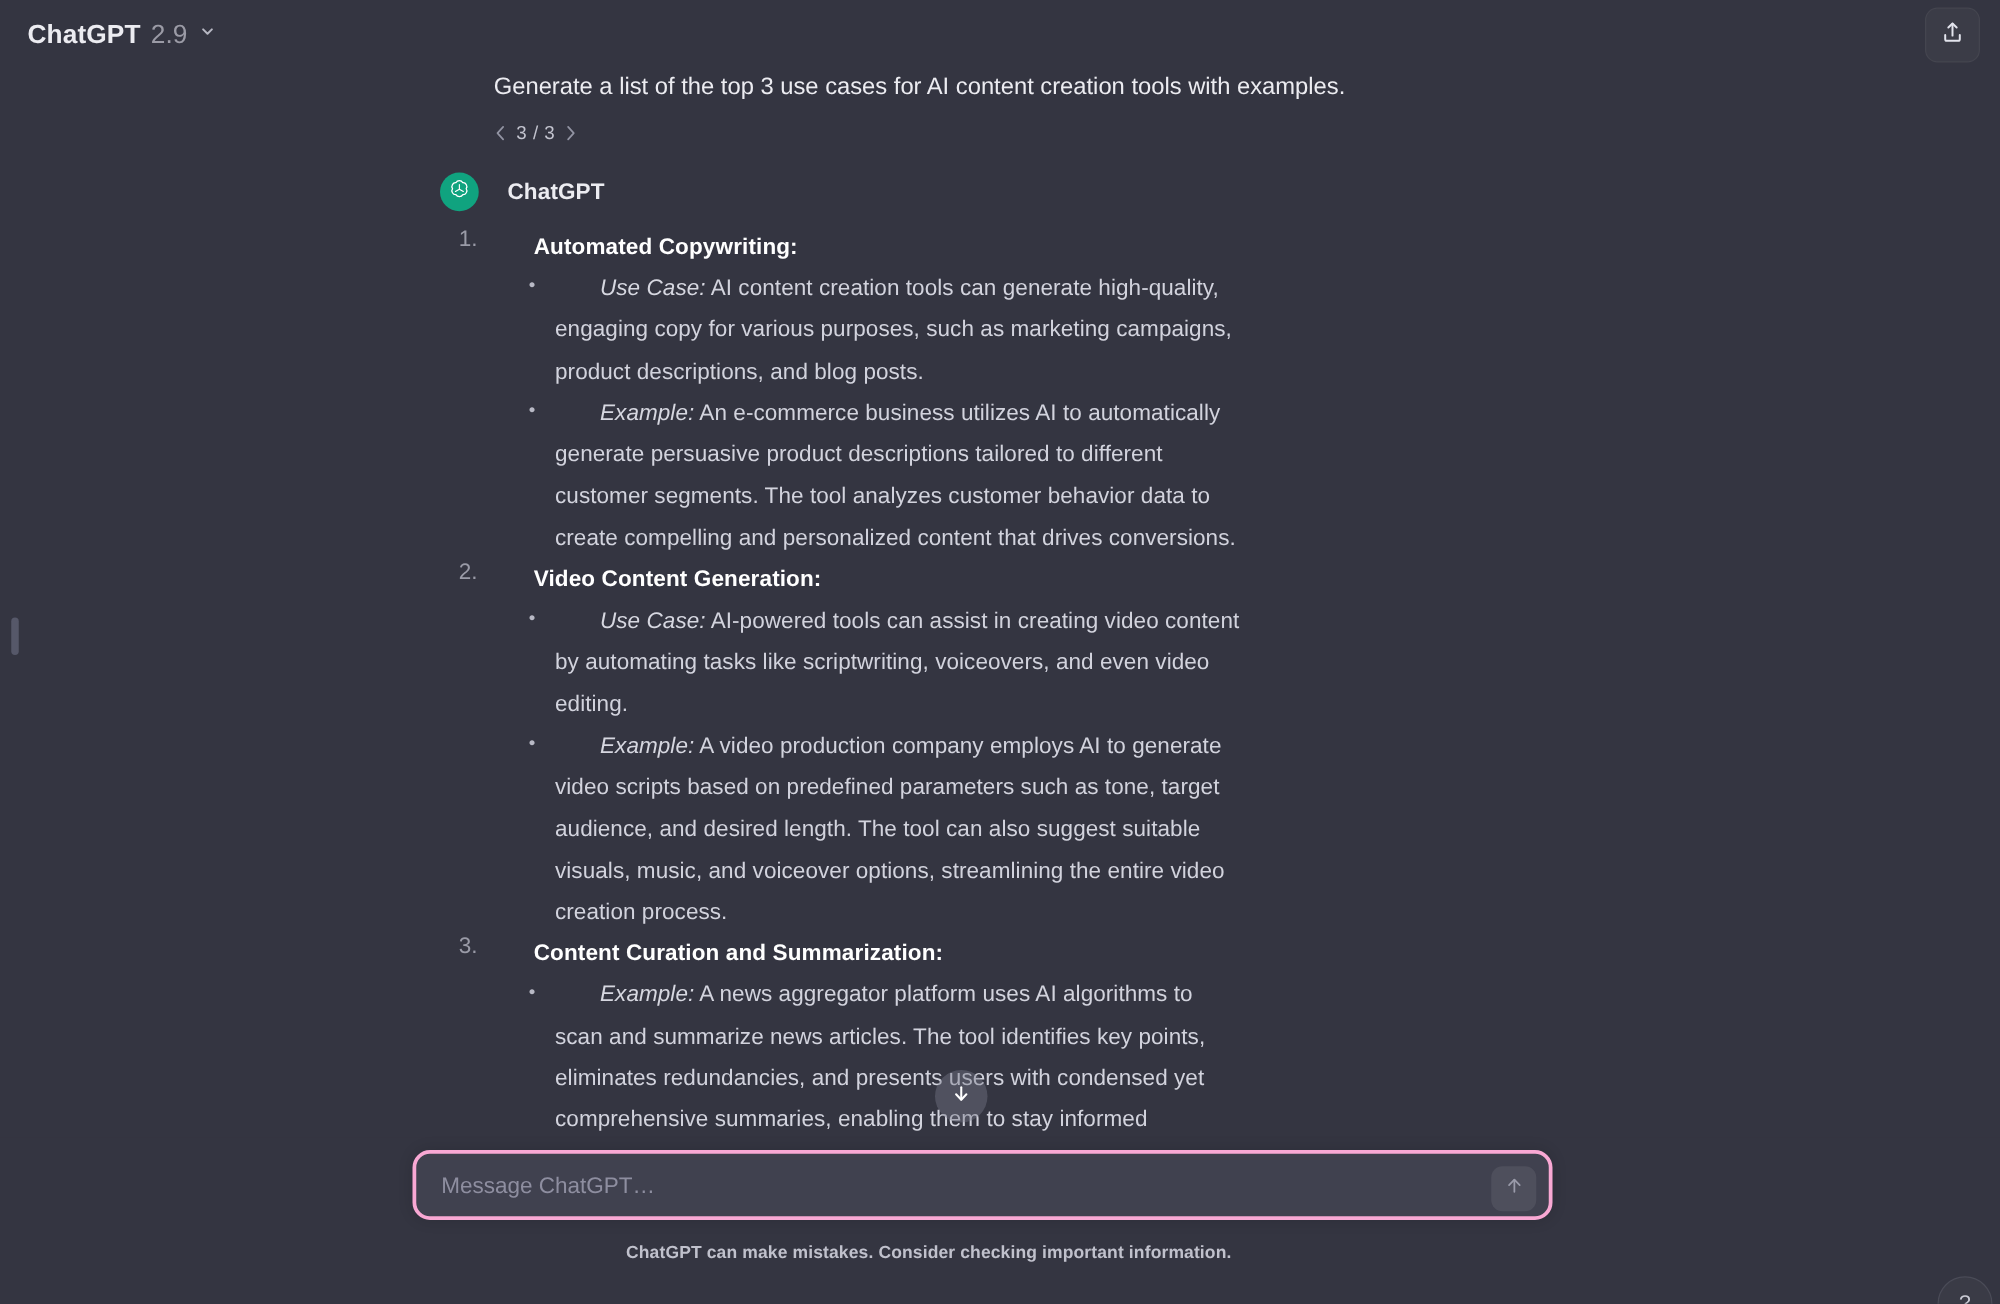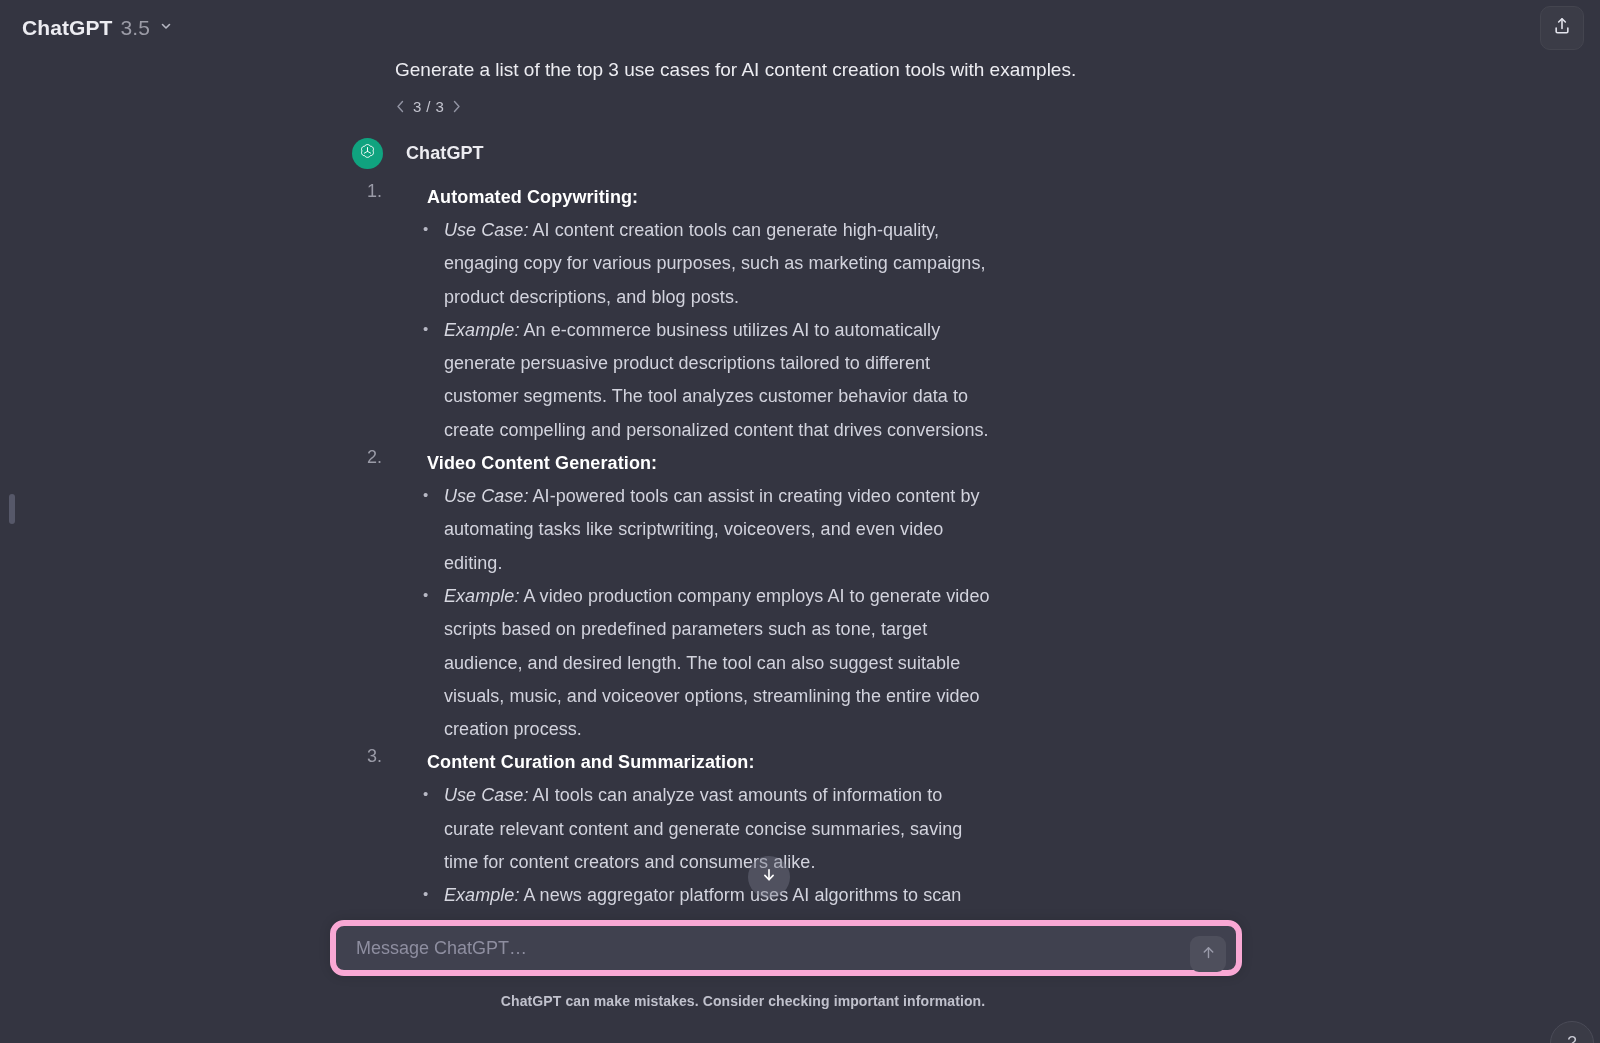--- a/index.html
+++ b/index.html
@@ -88,40 +88,40 @@
   ul.sub-list { list-style: none; margin: 0 0 0 22px; }
   ul.sub-list > li {
     position: relative; padding-left: 27px;
     font-size: 18px; line-height: 33.3px; color: #d2d3dd;
     letter-spacing: .05px;
   }
   ul.sub-list > li::before {
     content: "•"; position: absolute; left: 6px; top: -2px;
     color: #b8b9c5; font-size: 15px;
   }
-  .lbl { font-style: italic; color: #d6d7e0; }
+  .lbl { font-style: italic; color: #d6d7e0; margin-left: 36px; }
 
   
   .scroll-down-btn {
     position: absolute; left: 748px; top: 856px;
     width: 42px; height: 42px; border-radius: 50%;
     background: rgba(120,122,138,.42);
     display: flex; align-items: center; justify-content: center;
     cursor: pointer; z-index: 5;
   }
 
   
   .composer-wrap {
     position: absolute; left: 0; bottom: 0; width: 1600px; height: 133px;
     background: #343541;
   }
   .composer {
     position: absolute; left: 330px; top: 10px;
     width: 912px; height: 56px;
-    background: #40414f; border: 6px solid #f9a8d4;
+    background: #40414f; border: 3px solid #f9a8d4;
     border-radius: 14px;
     box-shadow: 0 0 12px rgba(0,0,0,.14);
     display: flex; align-items: center;
   }
   .composer-input {
     flex: 1; background: transparent; border: none; outline: none;
     font-family: "Liberation Sans", sans-serif;
     font-size: 18px; color: #ececf1; padding: 0 60px 0 20px;
   }
   .composer-input::placeholder { color: #8e8ea0; }
@@ -143,21 +143,21 @@
     display: flex; align-items: center; justify-content: center;
     color: #c9cad4; font-size: 17px; cursor: pointer;
   }
 </style>
 </head>
 <body>
 
 <div class="header">
   <div class="model-btn">
     <span class="model-name">ChatGPT</span>
-    <span class="model-version">3.5</span>
+    <span class="model-version">2.9</span>
     <span class="chevron-down">
       <svg width="12" height="12" viewBox="0 0 12 12" fill="none">
         <path d="M2.5 4.5L6 8L9.5 4.5" stroke="#b6b7c2" stroke-width="1.6" stroke-linecap="round" stroke-linejoin="round"></path>
       </svg>
     </span>
   </div>
 
   <div class="share-btn">
     <span>
       <svg width="20" height="20" viewBox="0 0 24 24" fill="none">
@@ -229,23 +229,20 @@
               <span class="lbl">Example:</span><span> A video production company employs AI to generate video scripts based on predefined parameters such as tone, target audience, and desired length. The tool can also suggest suitable visuals, music, and voiceover options, streamlining the entire video creation process.</span>
             </li>
           </ul>
         </li>
 
         <li>
           <span class="num">3.</span>
           <div class="sec-title">Content Curation and Summarization:</div>
           <ul class="sub-list">
             <li>
-              <span class="lbl">Use Case:</span><span> AI tools can analyze vast amounts of information to curate relevant content and generate concise summaries, saving time for content creators and consumers alike.</span>
-            </li>
-            <li>
               <span class="lbl">Example:</span><span> A news aggregator platform uses AI algorithms to scan and summarize news articles. The tool identifies key points, eliminates redundancies, and presents users with condensed yet comprehensive summaries, enabling them to stay informed efficiently.</span>
             </li>
           </ul>
         </li>
       </ol>
     </div>
 
   </div>
 </div>
 

